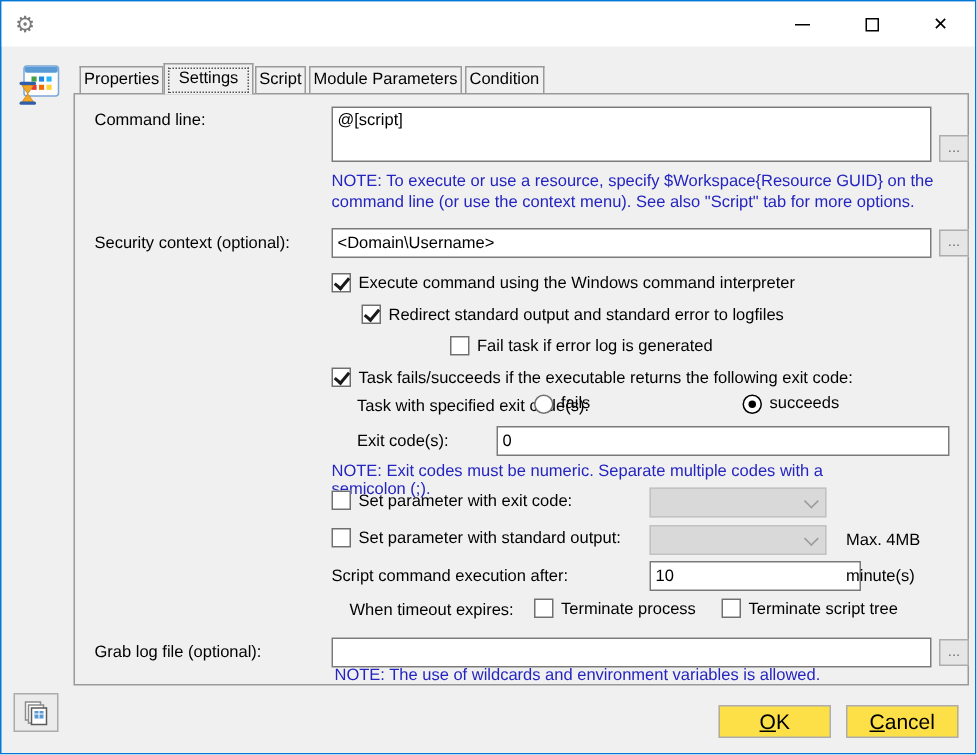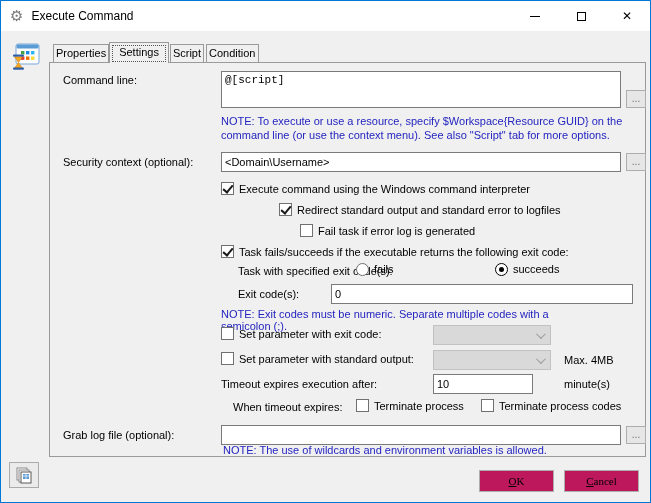--- a/index.html
+++ b/index.html
@@ -56,33 +56,32 @@
            background:#fff; margin-right:5px; flex:0 0 auto; }
   .radrow.checked .radio { border-color:#000; }
   .radrow.checked .radio::after { content:""; position:absolute; left:3px; top:3px; width:5px; height:5px;
            border-radius:50%; background:#000; }
   .dropdown { width:118px; height:20px; background:#d9d9d9; border:1px solid #c2c2c2;
               display:flex; align-items:center; justify-content:flex-end; padding-right:7px; }
   .chevron { width:7px; height:7px; border:solid #9a9a9a; border-width:0 1px 1px 0;
              transform:rotate(45deg) translateY(-2px); }
 
   
-  .push-btn { background:#be185d; border:1px solid #adadad; font-size:11px; text-align:center;font-family:Liberation Serif, serif; }
+  .push-btn { background:#fde047; border:1px solid #adadad; font-size:14px; text-align:center; }
   .ok-btn, .cancel-btn { width:75px; height:22px; line-height:20px; }
   .copy-btn { left:8px; top:461px; width:30px; height:26px; display:flex; align-items:center;
               justify-content:center; background:#ebebeb; border:1px solid #ababab; }
 </style>
 </head>
 <body>
 
 <div class="window">
 
   <div class="titlebar">
     <span class="title-icon">⚙</span>
-    <span class="title-text">Execute Command</span>
     <div class="caption-buttons">
       <div class="cap-btn">
           <span class="glyph-min"></span>
         </div>
       <div class="cap-btn">
           <span class="glyph-max"></span>
         </div>
       <div class="cap-btn">
           <span class="glyph-close">✕</span>
         </div>
@@ -101,39 +100,40 @@
     <rect x="1" y="12.5" width="11" height="2.2" rx="1" fill="#2f5fa8"></rect>
     <polygon points="2.6,15 10.4,15 6.5,20.5" fill="#f5a623" stroke="#c77f12" stroke-width="0.5"></polygon>
     <polygon points="6.5,20.5 2.6,26 10.4,26" fill="#f5a623" stroke="#c77f12" stroke-width="0.5"></polygon>
     <rect x="1" y="25.6" width="11" height="2.2" rx="1" fill="#2f5fa8"></rect>
   </svg>
 
   <div class="abs tabstrip">
     <div class="tab"><span>Properties</span></div>
     <div class="tab active"><span>Settings</span></div>
     <div class="tab"><span>Script</span></div>
+    <div class="tab"><span>Module Parameters</span></div>
     <div class="tab"><span>Condition</span></div>
   </div>
 
   <div class="abs tabpanel"></div>
 
   <div class="abs lbl" style="left:62px; top:73px;">Command line:</div>
-  <textarea class="abs txt" style="left: 220px; top: 70px; width: 400px; height: 37px; font-family: Liberation Mono, monospace;">@[script]</textarea>
+  <textarea class="abs txt" style="left: 220px; top: 70px; width: 400px; height: 37px;">@[script]</textarea>
   <div class="abs browse" style="left:625px; top:89px;">...</div>
   <div class="abs note" style="left:220px; top:113px; width:425px; line-height:1.3;">NOTE: To execute or use a resource, specify $Workspace{Resource GUID} on the command line (or use the context menu). See also "Script" tab for more options.</div>
 
   <div class="abs lbl" style="left:62px; top:155px;">Security context (optional):</div>
   <input class="abs txt" style="left: 220px; top: 151px; width: 400px; height: 20px;" type="text" value="&lt;Domain\Username&gt;">
   <div class="abs browse" style="left:625px; top:152px;">...</div>
 
   <div class="abs chkrow checked" style="left:220px; top:181px;">
     <span class="box"></span>
     <span>Execute command using the Windows command interpreter</span>
   </div>
-  <div class="abs chkrow checked" style="left:240px; top:202px;margin-left:38px;">
+  <div class="abs chkrow checked" style="left:240px; top:202px;">
     <span class="box"></span>
     <span>Redirect standard output and standard error to logfiles</span>
   </div>
   <div class="abs chkrow" style="left:260px; top:223px;padding-left:39px;">
     <span class="box"></span>
     <span>Fail task if error log is generated</span>
   </div>
   <div class="abs chkrow checked" style="left:220px; top:244px;">
     <span class="box"></span>
     <span>Task fails/succeeds if the executable returns the following exit code:</span>
@@ -165,32 +165,32 @@
   <div class="abs chkrow" style="left:220px; top:351px;">
     <span class="box"></span>
     <span>Set parameter with standard output:</span>
   </div>
   <div class="abs dropdown" style="left:432px; top:349px;">
     <span></span>
     <span class="chevron"></span>
   </div>
   <div class="abs lbl" style="left:563px; top:353px;">Max. 4MB</div>
 
-  <div class="abs lbl" style="left:220px; top:377px;">Timeout expires execution after:</div>
-  <input class="abs txt" style="left: 432px; top: 373px; width: 100px; height: 20px;" type="text" value="10">
+  <div class="abs lbl" style="left:220px; top:377px;">Script command execution after:</div>
+  <input class="abs txt" style="left: 432px; top: 373px; width: 141px; height: 20px;" type="text" value="10">
   <div class="abs lbl" style="left:563px; top:377px;">minute(s)</div>
 
   <div class="abs lbl" style="left:232px; top:400px;">When timeout expires:</div>
   <div class="abs chkrow" style="left:355px; top:398px;">
     <span class="box"></span>
     <span>Terminate process</span>
   </div>
   <div class="abs chkrow" style="left:480px; top:398px;">
     <span class="box"></span>
-    <span>Terminate process codes</span>
+    <span>Terminate script tree</span>
   </div>
 
   <div class="abs lbl" style="left:62px; top:428px;">Grab log file (optional):</div>
   <input class="abs txt" style="left: 220px; top: 424px; width: 400px; height: 20px;" type="text" value="">
   <div class="abs browse" style="left:625px; top:425px;">...</div>
   <div class="abs note" style="left:222px; top:443px; width:420px;">NOTE: The use of wildcards and environment variables is allowed.</div>
 
   <div class="abs copy-btn">
     <svg width="18" height="18" viewBox="0 0 18 18">
       <rect x="2" y="2" width="10" height="12" fill="#ffffff" stroke="#8a8a8a"></rect>

